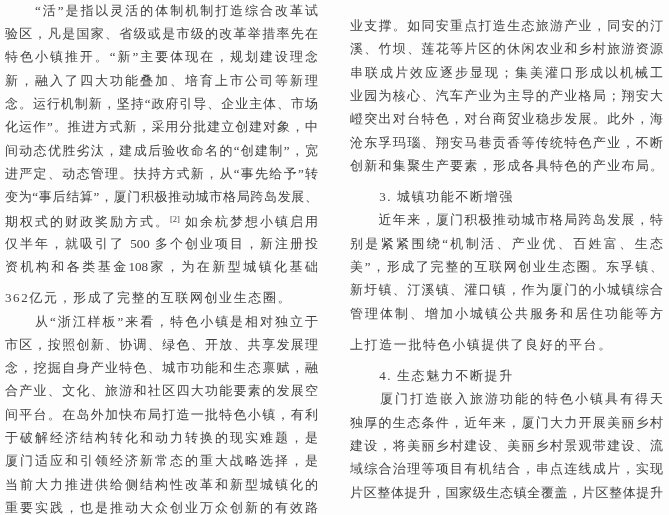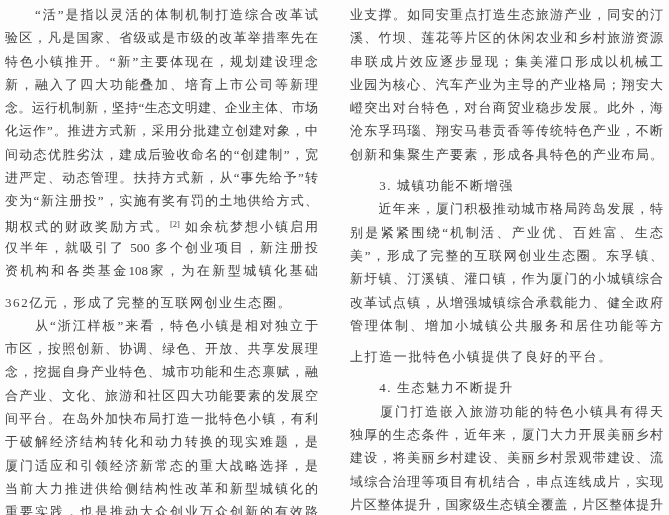--- a/index.html
+++ b/index.html
@@ -12,20 +12,21 @@
     width: 669px;
     height: 515px;
     background: #fdfdfd;
     overflow: hidden;
     box-sizing: border-box;
     padding: 3px 6px 0 5px;
     display: flex;
     gap: 32px;
     font-family: "Liberation Serif", "DejaVu Serif", serif;
     color: #414141;
+    align-items: center;
   }
   .col {
     flex: 1 1 0;
     min-width: 0;
   }
   .line {
     height: 23.3px;
     line-height: 23.3px;
     font-size: 13px;
     overflow: hidden;
@@ -50,25 +51,25 @@
 </style>
 </head>
 <body>
 
 <div class="page" style="background: rgb(253, 253, 253); color: rgb(65, 65, 65);">
   <div class="col">
       <div class="line full">　　“活”是指以灵活的体制机制打造综合改革试</div>
       <div class="line full">验区，凡是国家、省级或是市级的改革举措率先在</div>
       <div class="line full">特色小镇推开。“新”主要体现在，规划建设理念</div>
       <div class="line full">新，融入了四大功能叠加、培育上市公司等新理</div>
-      <div class="line full">念。运行机制新，坚持“生态文明建、企业主体、市场</div>
+      <div class="line full">念。运行机制新，坚持“政府引导、企业主体、市场</div>
       <div class="line full">化运作”。推进方式新，采用分批建立创建对象，中</div>
       <div class="line full">间动态优胜劣汰，建成后验收命名的“创建制”，宽</div>
       <div class="line full">进严定、动态管理。扶持方式新，从“事先给予”转</div>
-      <div class="line full">变为“新注册投”，实施有奖有罚的土地供给方式、</div>
+      <div class="line full">变为“事后结算”，厦门积极推动城市格局跨岛发展、</div>
       <div class="line full"><span>期权式的财政奖励方式。</span><span class="sup">[2]</span><span> 如余杭梦想小镇启用</span></div>
       <div class="line full">仅半年，就吸引了 500 多个创业项目，新注册投</div>
       <div class="line full">资机构和各类基金108家，为在新型城镇化基础</div>
       <div class="line end">362亿元，形成了完整的互联网创业生态圈。</div>
       <div class="line full">　　从“浙江样板”来看，特色小镇是相对独立于</div>
       <div class="line full">市区，按照创新、协调、绿色、开放、共享发展理</div>
       <div class="line full">念，挖掘自身产业特色、城市功能和生态禀赋，融</div>
       <div class="line full">合产业、文化、旅游和社区四大功能要素的发展空</div>
       <div class="line full">间平台。在岛外加快布局打造一批特色小镇，有利</div>
       <div class="line full">于破解经济结构转化和动力转换的现实难题，是</div>
@@ -82,21 +83,20 @@
       <div class="line full">串联成片效应逐步显现；集美灌口形成以机械工</div>
       <div class="line full">业园为核心、汽车产业为主导的产业格局；翔安大</div>
       <div class="line full">嶝突出对台特色，对台商贸业稳步发展。此外，海</div>
       <div class="line full">沧东孚玛瑙、翔安马巷贡香等传统特色产业，不断</div>
       <div class="line full">创新和集聚生产要素，形成各具特色的产业布局。</div>
       <div class="line heading">　　3. 城镇功能不断增强</div>
       <div class="line full">　　近年来，厦门积极推动城市格局跨岛发展，特</div>
       <div class="line full">别是紧紧围绕“机制活、产业优、百姓富、生态</div>
       <div class="line full">美”，形成了完整的互联网创业生态圈。东孚镇、</div>
       <div class="line full">新圩镇、汀溪镇、灌口镇，作为厦门的小城镇综合</div>
-      <div class="line full">改革试点镇，从增强城镇综合承载能力、健全政府</div>
       <div class="line full">管理体制、增加小城镇公共服务和居住功能等方</div>
       <div class="line end">上打造一批特色小镇提供了良好的平台。</div>
       <div class="line heading">　　4. 生态魅力不断提升</div>
       <div class="line full">　　厦门打造嵌入旅游功能的特色小镇具有得天</div>
       <div class="line full">独厚的生态条件，近年来，厦门大力开展美丽乡村</div>
       <div class="line full">建设，将美丽乡村建设、美丽乡村景观带建设、流</div>
       <div class="line full">域综合治理等项目有机结合，串点连线成片，实现</div>
       <div class="line full">片区整体提升，国家级生态镇全覆盖，片区整体提升</div>
     </div>
 </div>

